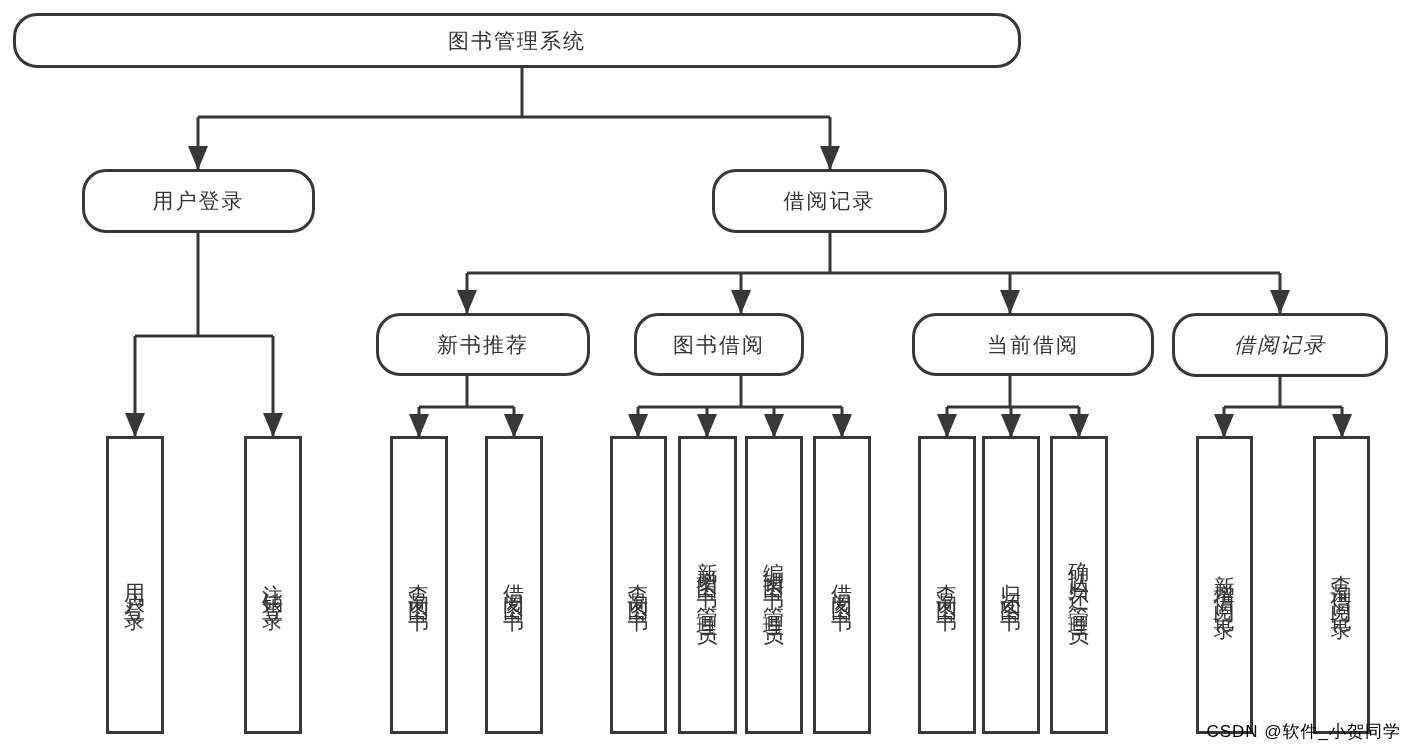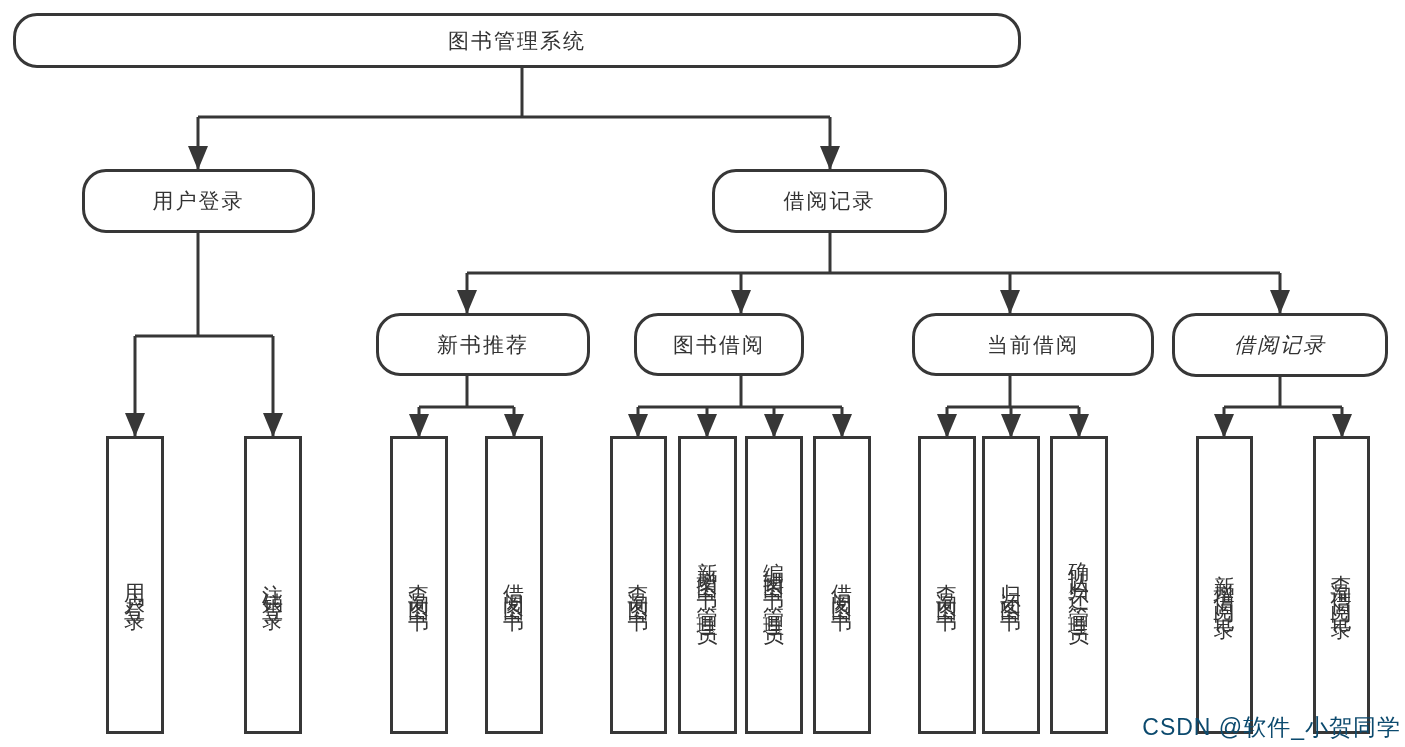--- a/index.html
+++ b/index.html
@@ -28,22 +28,22 @@
   .vnode .vtext{
     writing-mode:vertical-rl;
     text-orientation:mixed;
     line-height:1;
     white-space:nowrap;
   }
   .watermark{
     position:absolute;
     right:4px;bottom:4px;
     z-index:3;
-    font-size:23px;
-    color:#0c4a6e;
+    font-size:17px;
+    color:#000000;
     letter-spacing:1px;
   }
 </style>
 </head>
 <body>
 
 <div class="canvas">
 
   <svg class="wires" width="1405" height="747" viewBox="0 0 1405 747">
     <defs>

